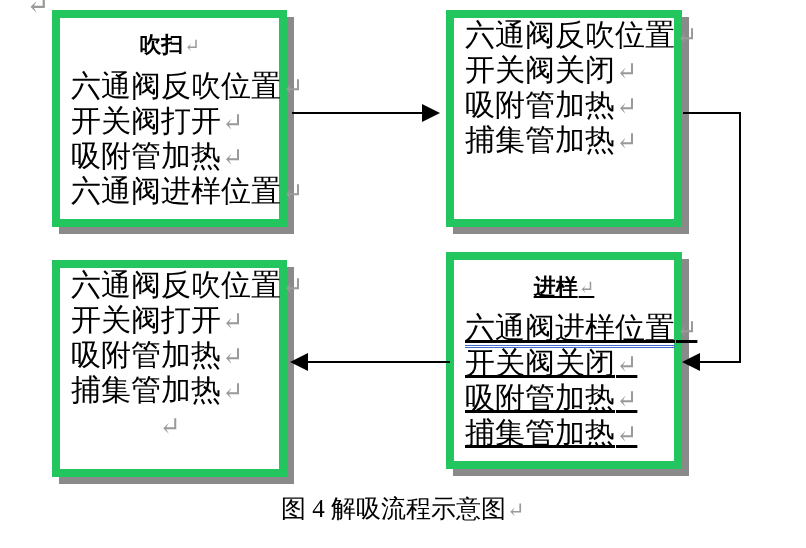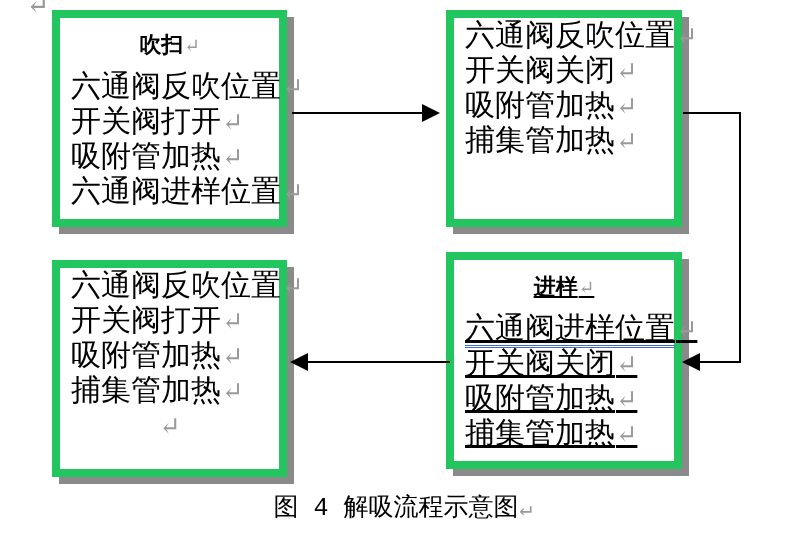--- a/index.html
+++ b/index.html
@@ -92,21 +92,20 @@
   
   .caption {
     position: absolute;
     left: 0;
     top: 492px;
     width: 806px;
     text-align: center;
     font-size: 25px;
     line-height: 34px;
     white-space: nowrap;
-    font-family: Liberation Mono, monospace;
   }
 </style>
 </head>
 <body>
 
 <div class="page">
 
   <span class="page-pilcrow">↵</span>
 
   <div class="box box-tl">

